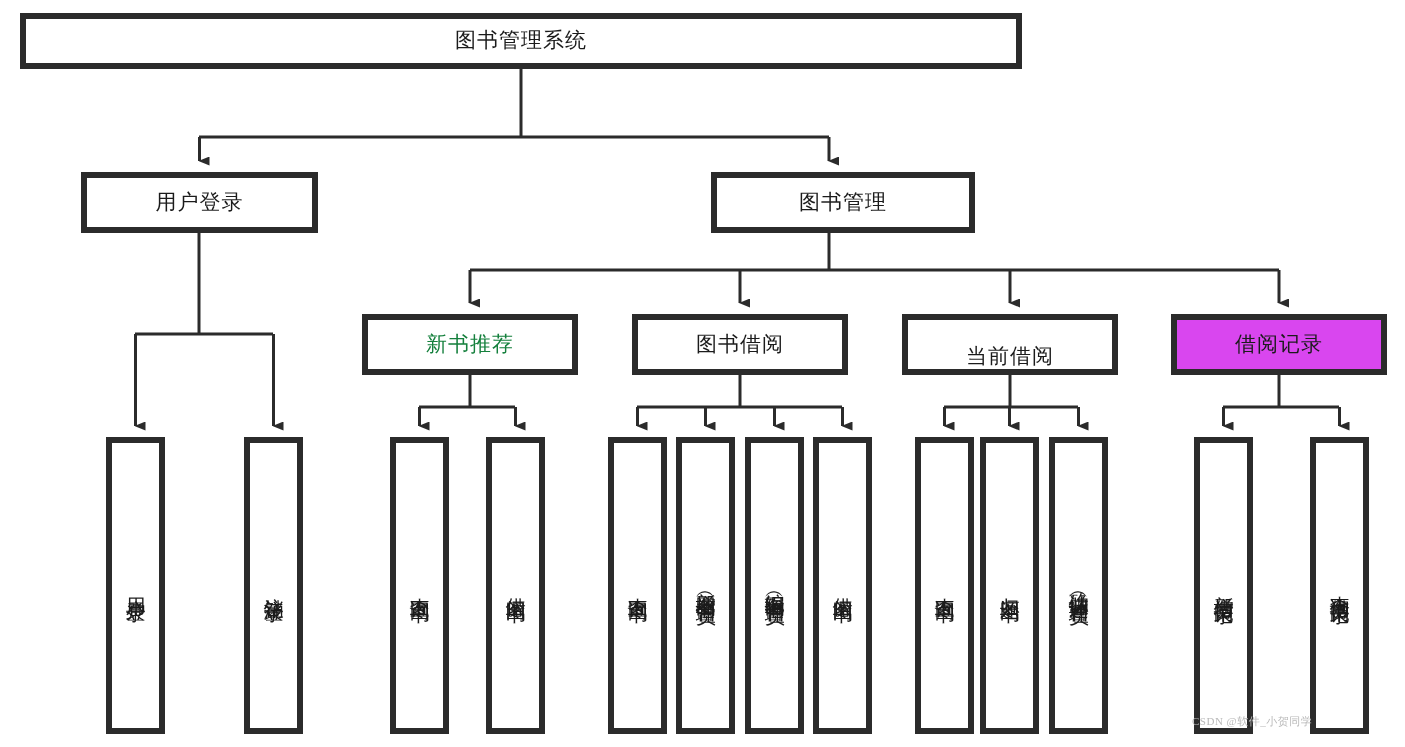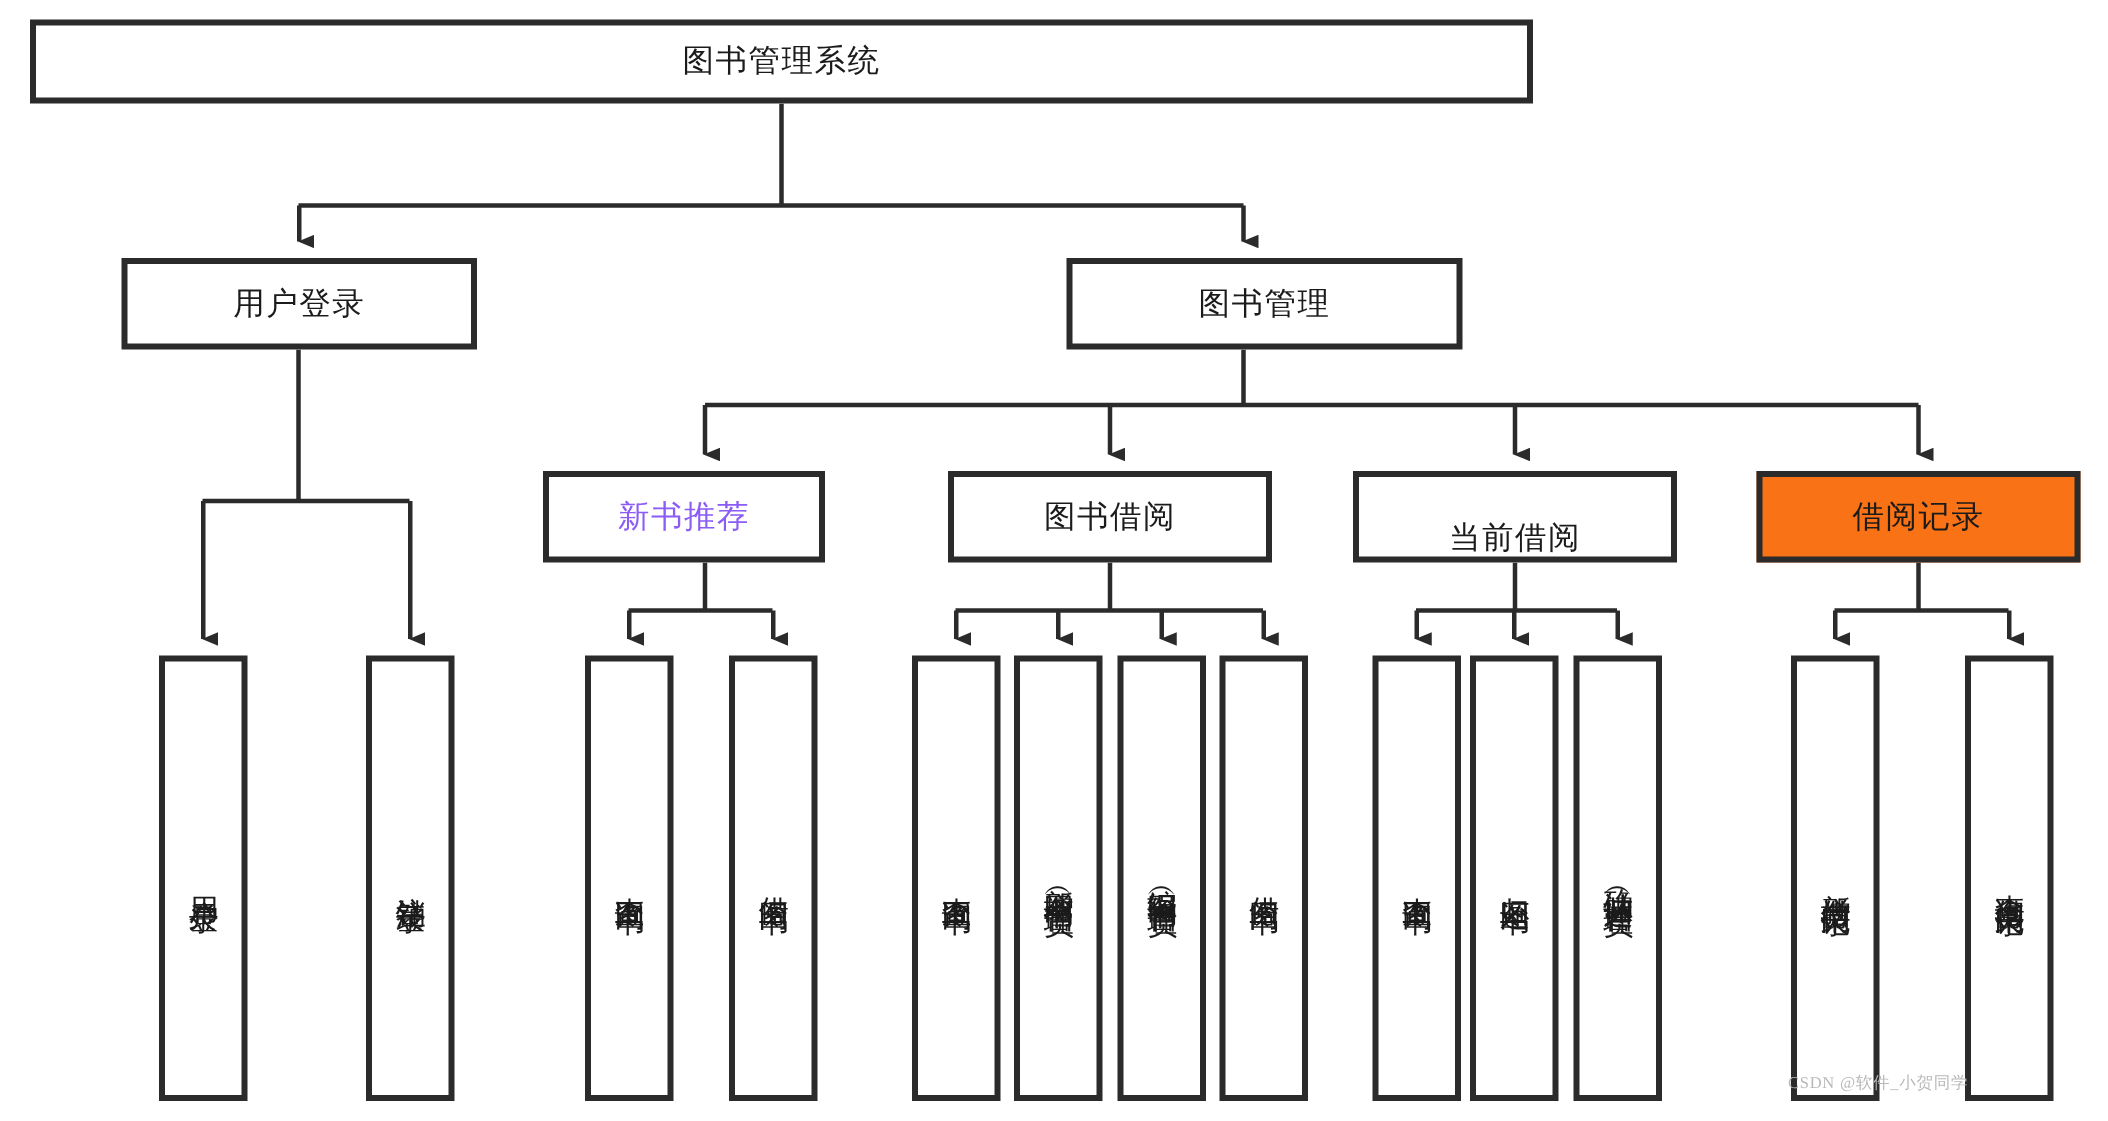--- a/index.html
+++ b/index.html
@@ -22,21 +22,21 @@
     position: absolute;
     left: 0;
     top: 0;
     width: 1405px;
     height: 747px;
   }
   .node {
     position: absolute;
     box-sizing: border-box;
     background: #ffffff;
-    border: 4px solid #f97316;
+    border: 6px solid #f97316;
     display: flex;
     align-items: center;
     justify-content: center;
     color: #1b1b1b;
     z-index: 2;
   }
   .node.horizontal {
     font-size: 21px;
     line-height: 1.2;
     letter-spacing: 1px;
@@ -119,30 +119,30 @@
     <span class="label-text">图书管理系统</span>
   </div>
 
   <div class="node horizontal" style="left: 81px; top: 172px; width: 237px; height: 61px; border-color: rgb(43, 43, 43); background: rgb(255, 255, 255); color: rgb(27, 27, 27);">
     <span class="label-text">用户登录</span>
   </div>
   <div class="node horizontal" style="left: 711px; top: 172px; width: 264px; height: 61px; border-color: rgb(43, 43, 43); background: rgb(255, 255, 255); color: rgb(27, 27, 27);">
     <span class="label-text">图书管理</span>
   </div>
 
-  <div class="node horizontal" style="left: 362px; top: 314px; width: 188px; height: 61px; border-color: rgb(43, 43, 43); background: rgb(255, 255, 255); color: #8b5cf6;">
+  <div class="node horizontal" style="left: 362px; top: 314px; width: 216px; height: 61px; border-color: rgb(43, 43, 43); background: rgb(255, 255, 255); color: #15803d;">
     <span class="label-text">新书推荐</span>
   </div>
   <div class="node horizontal" style="left: 632px; top: 314px; width: 216px; height: 61px; border-color: rgb(43, 43, 43); background: rgb(255, 255, 255); color: rgb(27, 27, 27);">
     <span class="label-text">图书借阅</span>
   </div>
   <div class="node horizontal" style="left: 902px; top: 314px; width: 216px; height: 61px; border-color: rgb(43, 43, 43); background: rgb(255, 255, 255); color: rgb(27, 27, 27); align-items: flex-end;">
     <span class="label-text">当前借阅</span>
   </div>
-  <div class="node horizontal" style="left: 1171px; top: 314px; width: 216px; height: 61px; border-color: rgb(43, 43, 43); background: #f97316; color: rgb(27, 27, 27);">
+  <div class="node horizontal" style="left: 1171px; top: 314px; width: 216px; height: 61px; border-color: rgb(43, 43, 43); background: #d946ef; color: rgb(27, 27, 27);">
     <span class="label-text">借阅记录</span>
   </div>
 
   <div class="node vertical" style="left: 106px; top: 437px; width: 59px; height: 297px; border-color: rgb(43, 43, 43); background: rgb(255, 255, 255); color: rgb(27, 27, 27);">
     <span class="label-text">用户登录</span>
   </div>
   <div class="node vertical" style="left: 244px; top: 437px; width: 59px; height: 297px; border-color: rgb(43, 43, 43); background: rgb(255, 255, 255); color: rgb(27, 27, 27);">
     <span class="label-text">注销登录</span>
   </div>
 

